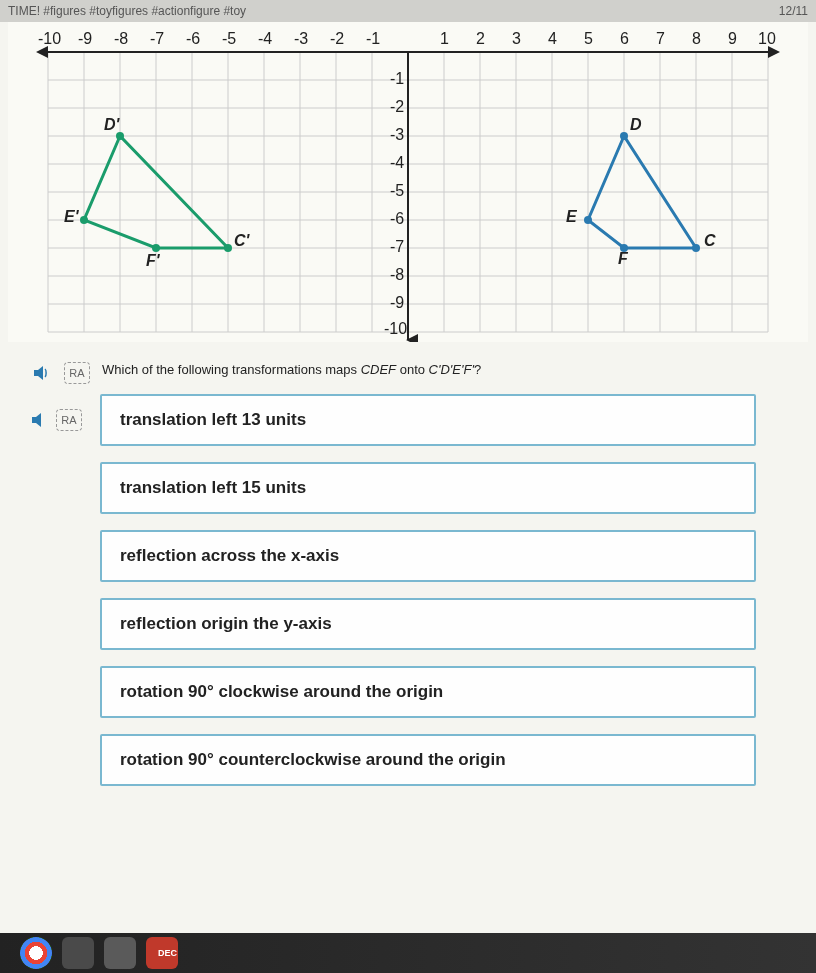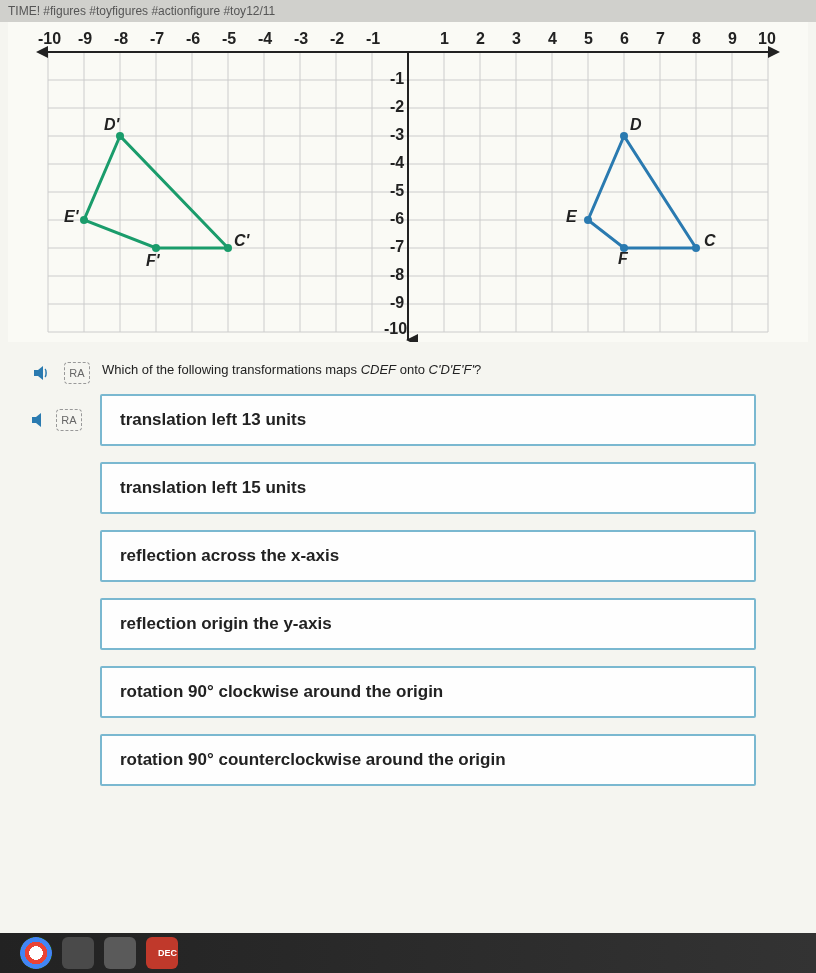--- a/index.html
+++ b/index.html
@@ -10,33 +10,33 @@
       height: 973px;
       overflow: hidden;
       position: relative;
     }
     .top-bar {
       background: #d0d0cc;
       padding: 4px 8px;
       font-size: 12px;
       color: #555;
       display: flex;
-      justify-content: flex-start;
+      justify-content: space-between;
     }
     .graph-area {
       position: relative;
       width: 800px;
       height: 320px;
       margin: 0 auto;
       background: #fafaf5;
     }
     .axis-label {
       position: absolute;
       font-size: 16px;
-      font-weight: bold;
+      font-weight: normal;
       color: #222;
       text-align: right;
     }
     .grid-svg {
       position: absolute;
       top: 0;
       left: 0;
     }
     .point-label {
       position: absolute;

